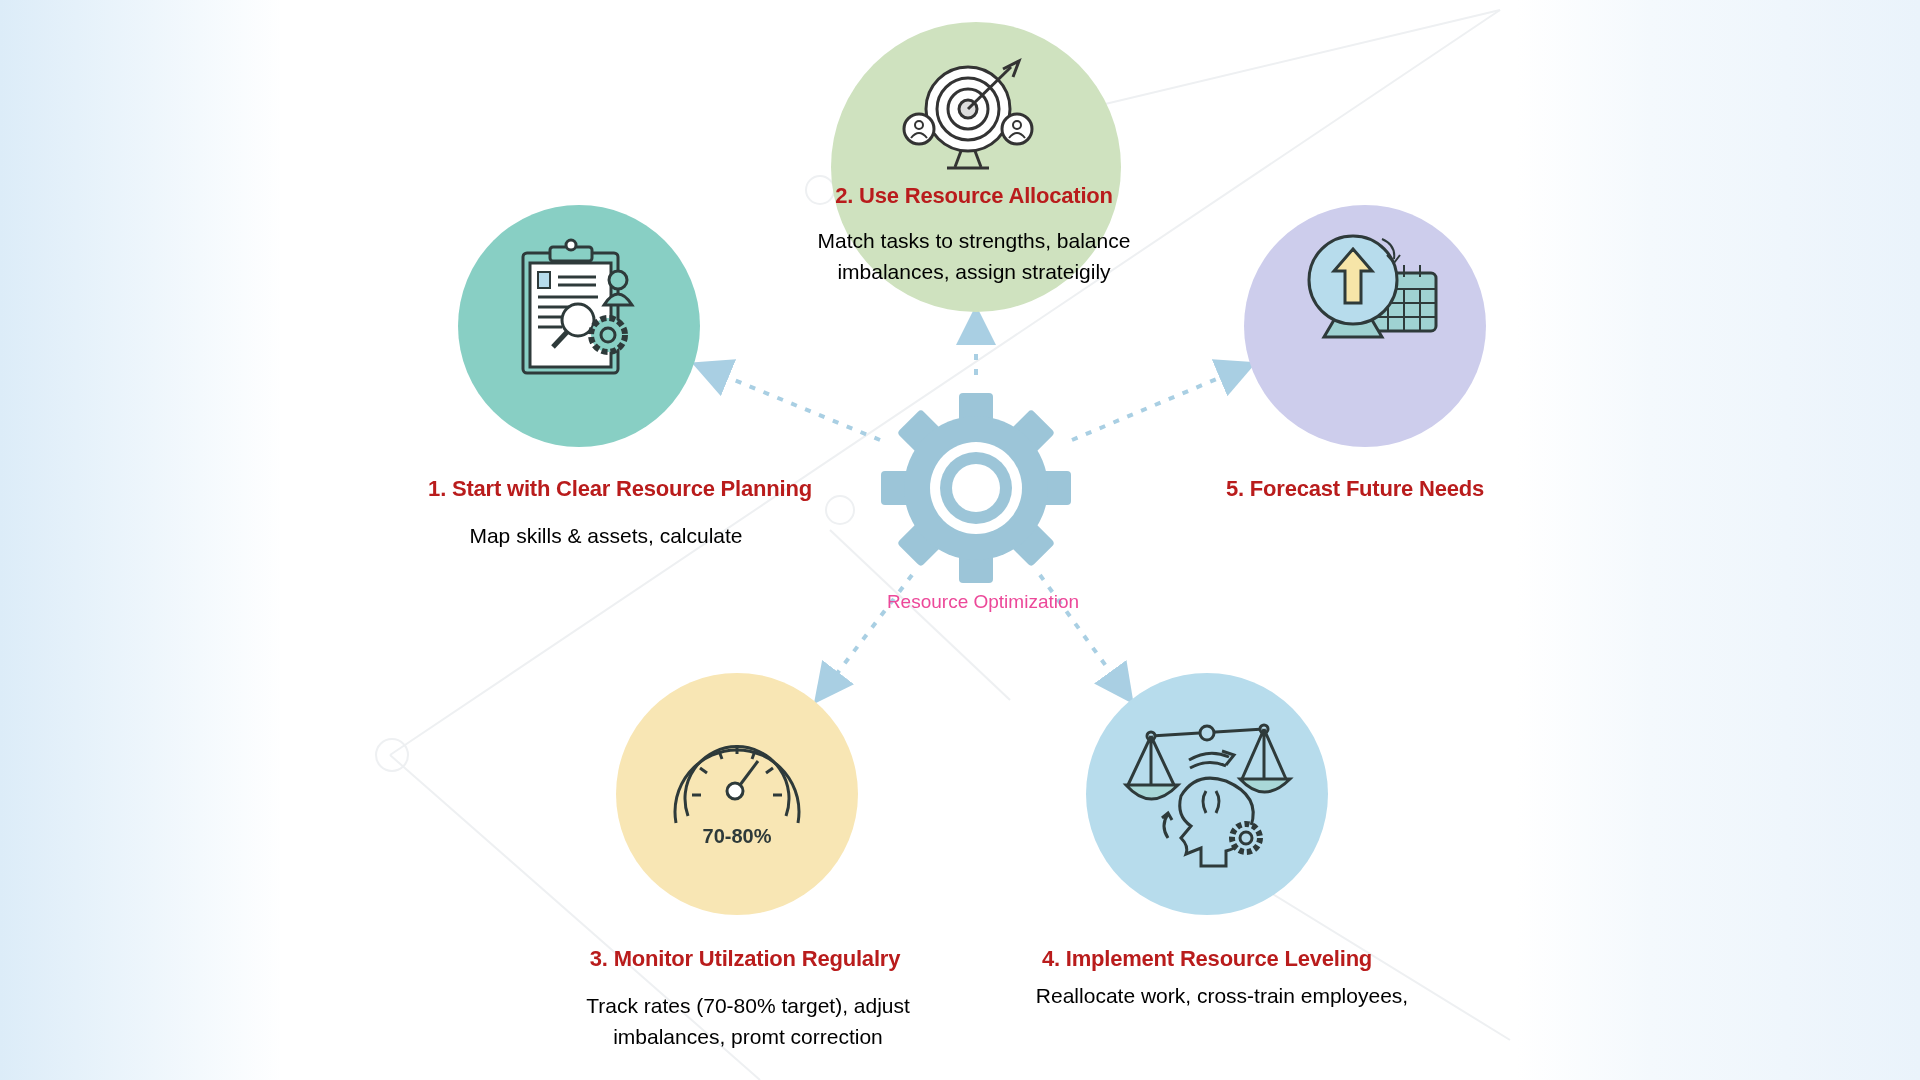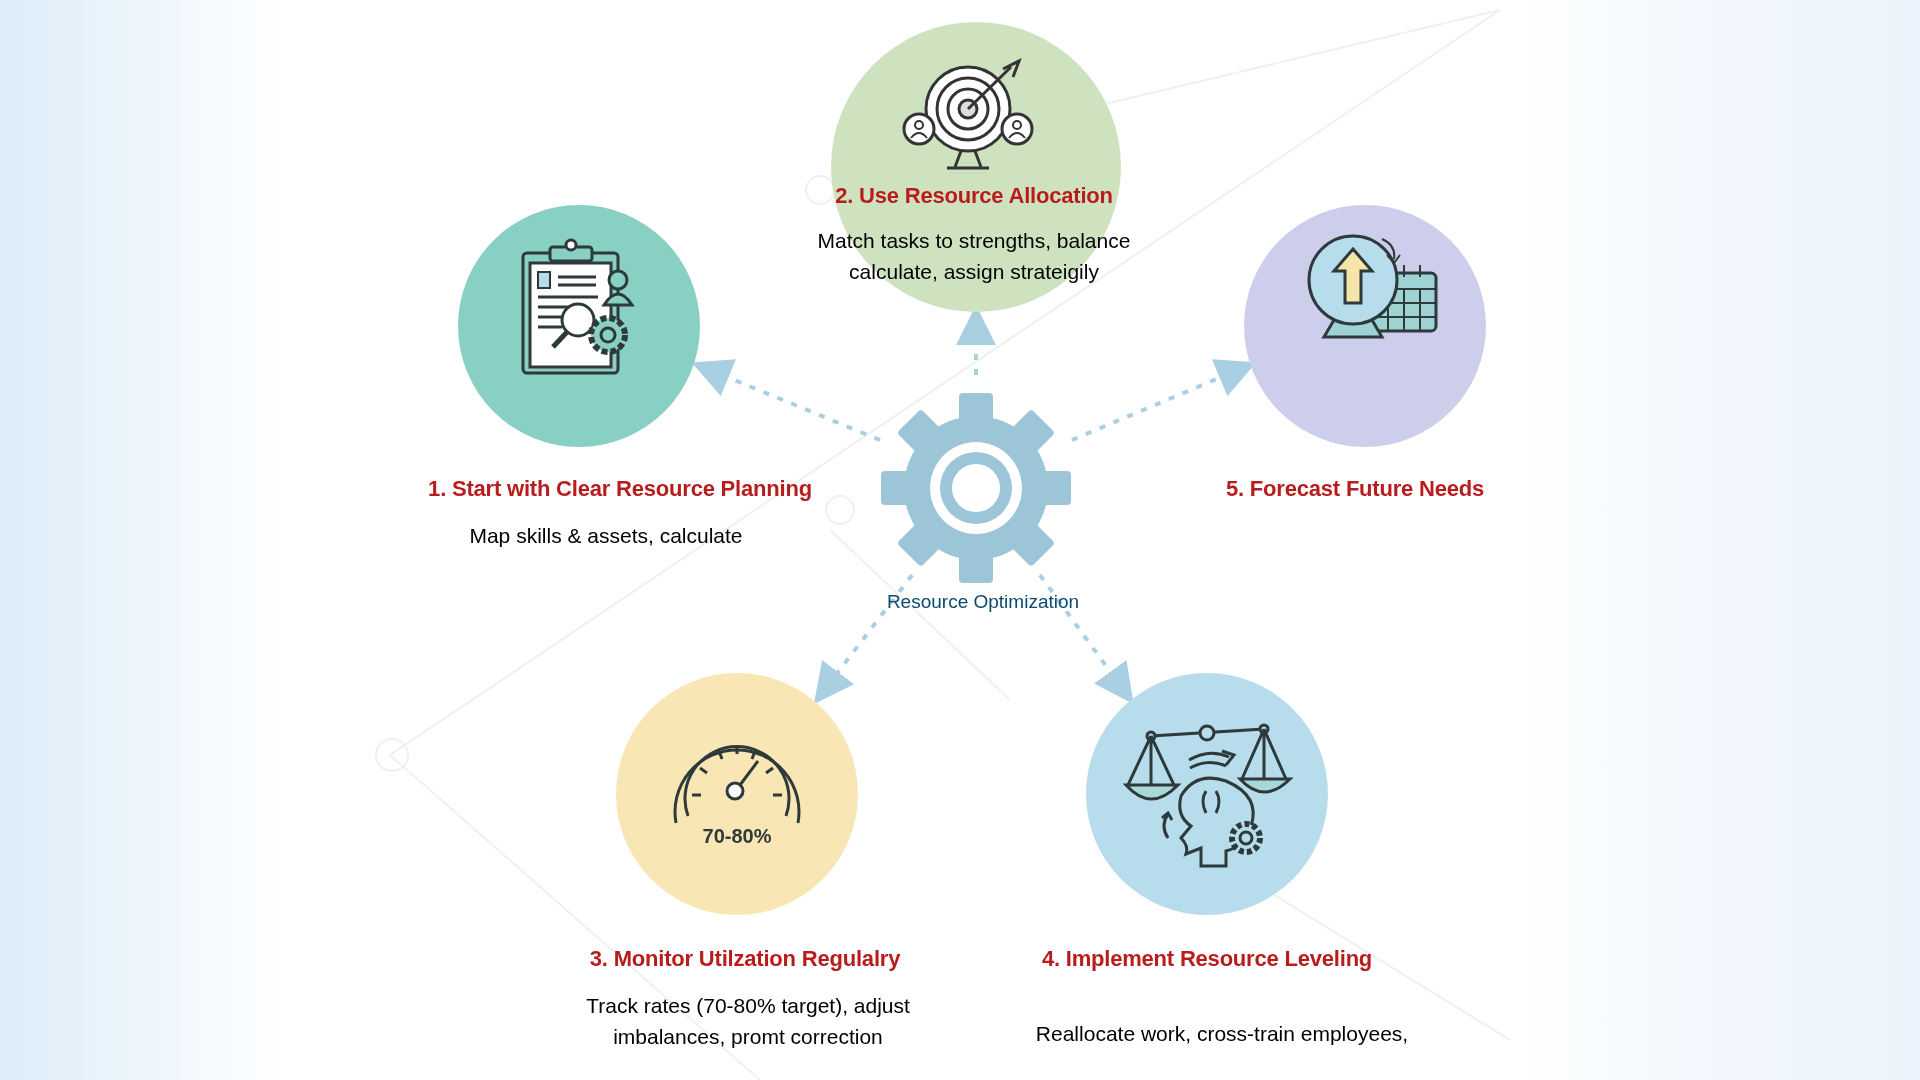--- a/index.html
+++ b/index.html
@@ -17,21 +17,21 @@
   .node-circle svg { position:absolute; left:0; top:0; width:100%; height:100%; }
   .title {
     position:absolute; font-size:22px; font-weight:bold; color:#b91c1c;
     white-space:nowrap; transform:translateX(-50%); letter-spacing:-0.2px;
   }
   .desc {
     position:absolute; font-size:21px; color:#000000; line-height:31px;
     text-align:center; white-space:nowrap; transform:translateX(-50%);
   }
   .center-label {
-    position:absolute; font-size:19px; color:#0c4a6e; white-space:nowrap;
+    position:absolute; font-size:19px; color:#ec4899; white-space:nowrap;
     transform:translateX(-50%);
   }
   .clip-right { position:absolute; left:1200px; top:460px; width:312px; height:140px; overflow:hidden; }
 </style>
 </head>
 <body>
 
 <div class="panel"></div>
 
 <svg class="net-lines" viewBox="0 0 1920 1080">
@@ -82,21 +82,21 @@
       <circle cx="88" cy="106" r="4"></circle>
         <path d="M80 119 q8 -10 16 0"></path>
       <circle cx="186" cy="106" r="4"></circle>
         <path d="M178 119 q8 -10 16 0"></path>
     </g>
   </svg>
 </div>
 <div class="title" style="left:974px; top:183px;">2. Use Resource Allocation</div>
 <div class="desc" style="left:974px; top:225px;">
   <div>Match tasks to strengths, balance</div>
-  <div>calculate, assign strateigily</div>
+  <div>imbalances, assign strateigily</div>
 </div>
 
 <div class="node-circle" style="left:458px; top:205px; width:242px; height:242px;">
   <svg viewBox="0 0 242 242">
     <circle cx="121" cy="121" r="121" fill="#88cfc4"></circle>
     <g stroke="#2e3a3a" stroke-width="3">
       <rect x="65" y="48" width="95" height="120" rx="4" fill="#88cfc4"></rect>
       <rect x="72" y="58" width="81" height="104" fill="#fff"></rect>
       <rect x="92" y="42" width="42" height="14" rx="3" fill="#88cfc4"></rect>
       <circle cx="113" cy="40" r="5" fill="#fff"></circle>
@@ -211,15 +211,15 @@
       <path d="M103 87 q20 -12 40 -3 M104 95 q18 -10 36 -2 M136 78 l12 4 l-8 10"></path>
       <path d="M115 175 L115 193 L140 193 L140 178 q20 -5 25 -25 q10 -30 -25 -45 q-30 -10 -45 15 q-5 20 10 30 l-10 12 q8 8 5 16 z" fill="#b7dcec"></path>
       <path d="M120 118 q-6 10 0 22 M130 118 q6 10 0 22"></path>
       <circle cx="160" cy="165" r="14" fill="#b7dcec" stroke-dasharray="5 3" stroke-width="6"></circle>
       <circle cx="160" cy="165" r="6"></circle>
       <path d="M82 165 q-8 -12 0 -24 M76 145 l6 -5 l4 7"></path>
     </g>
   </svg>
 </div>
 <div class="title" style="left:1207px; top:946px;">4. Implement Resource Leveling</div>
-<div class="desc" style="left:1222px; top:1018px;">
+<div class="desc" style="left:1222px; top:980px;">
   <div>Reallocate work, cross-train employees,</div>
 </div>
 
 </body></html>

